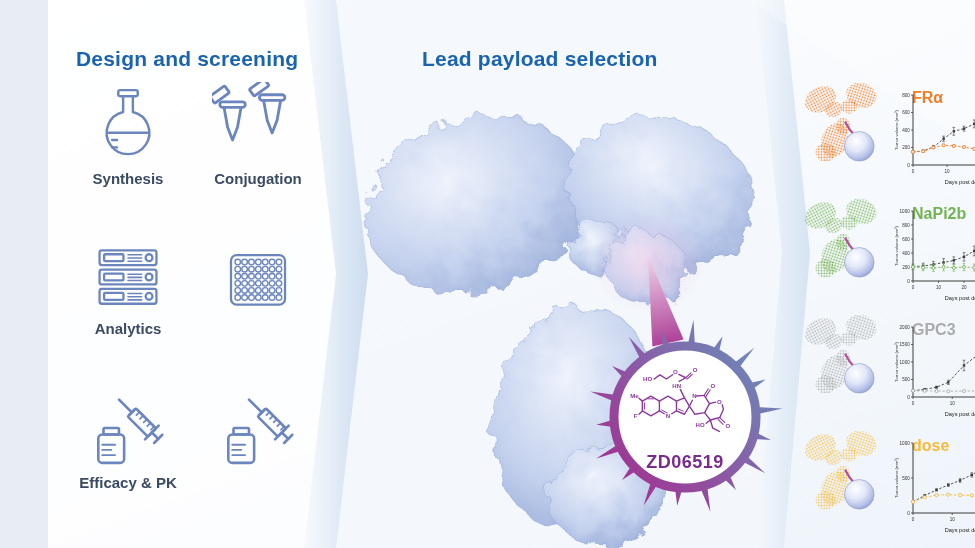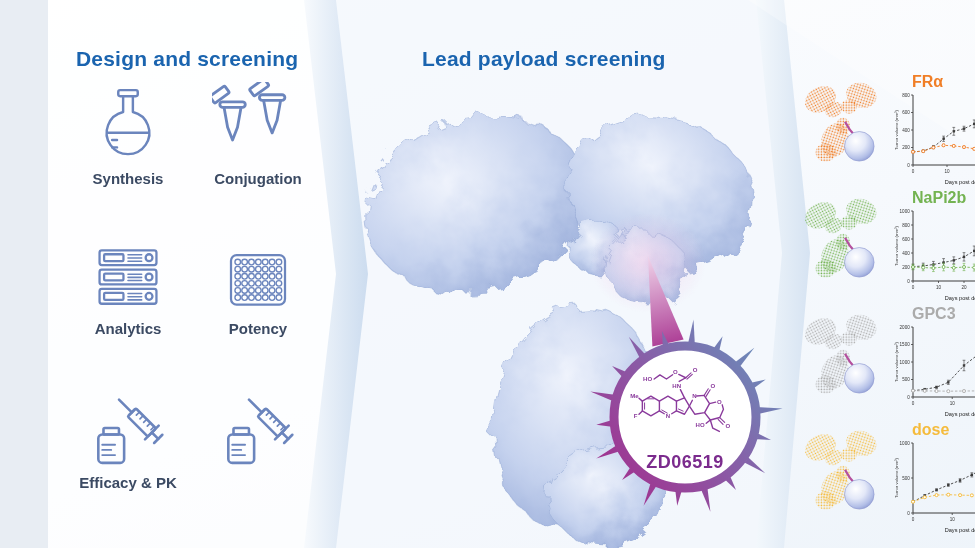--- a/index.html
+++ b/index.html
@@ -22,21 +22,21 @@
   .cell figcaption{margin-top:6px;font-size:15px;font-weight:bold;color:var(--label);white-space:nowrap;}
   .licon path,.licon rect,.licon circle,.licon line,.licon polyline{
     stroke:var(--icon);stroke-width:2;fill:none;stroke-linecap:round;stroke-linejoin:round;}
   .abmain{position:absolute;left:300px;top:98px;}
   .medallion{position:absolute;left:527px;top:307px;}
   .mol path,.mol line{stroke:var(--mol);stroke-width:1.7;fill:none;stroke-linecap:round;stroke-linejoin:round;}
   .mol text{fill:var(--mol);font-size:7.4px;font-weight:bold;font-family:"Liberation Sans",sans-serif;text-anchor:middle;}
   .zdname{fill:var(--zd);font-size:18px;font-weight:bold;text-anchor:middle;letter-spacing:.5px;}
   .adc-row{position:absolute;left:750px;width:226px;height:116px;}
   .adc-row .ab{position:absolute;left:0;top:6px;}
-  .adc-row .tname{position:absolute;left:114px;top:0;font-size:16px;font-weight:bold;white-space:nowrap;text-align:center;}
+  .adc-row .tname{position:absolute;left:114px;top:16px;font-size:16px;font-weight:bold;white-space:nowrap;text-align:center;}
   .adc-row .chart{position:absolute;left:92px;top:14px;}
 </style>
 </head>
 <body>
 
 <div class="canvas">
 
   <svg class="bg" width="975" height="548">
     <defs>
       <linearGradient id="bandG1" x1="0" y1="0" x2="1" y2="0">
@@ -184,21 +184,20 @@
           <circle cx="44.5" cy="37.4" r="2.5" style="stroke-width:1.2"></circle>
           <circle cx="44.5" cy="43.7" r="2.5" style="stroke-width:1.2"></circle>
           <circle cx="50.599999999999994" cy="12.2" r="2.5" style="stroke-width:1.2"></circle>
           <circle cx="50.599999999999994" cy="18.5" r="2.5" style="stroke-width:1.2"></circle>
           <circle cx="50.599999999999994" cy="24.799999999999997" r="2.5" style="stroke-width:1.2"></circle>
           <circle cx="50.599999999999994" cy="31.099999999999998" r="2.5" style="stroke-width:1.2"></circle>
           <circle cx="50.599999999999994" cy="37.4" r="2.5" style="stroke-width:1.2"></circle>
           <circle cx="50.599999999999994" cy="43.7" r="2.5" style="stroke-width:1.2"></circle>
         </g>
     </svg>
-    <figcaption>Potency</figcaption>
   </figure>
 
   <figure class="cell" style="left:15px;top:388px">
     <svg class="licon" width="86" height="80" viewBox="0 0 64 62">
       <rect x="13" y="31" width="12" height="5" rx="1"></rect>
       <rect x="9" y="36" width="20" height="22" rx="3"></rect>
       <path d="M12 44 h10 M12 48 h7 M12 52 h10" style="stroke-width:1.4"></path>
       <g transform="translate(12,-4) rotate(45 30 30)">
         <path d="M6 30 H20"></path>
         <path d="M20 27 V33"></path>
@@ -222,21 +221,21 @@
         <path d="M20 27 V33"></path>
         <rect x="20" y="25.5" width="22" height="9" rx="1"></rect>
         <path d="M24 25.5 V29 M28 25.5 V29 M32 25.5 V29 M36 25.5 V29 M40 25.5 V29" style="stroke-width:1.3"></path>
         <path d="M42 22.5 V37.5"></path>
         <path d="M42 30 H49"></path>
         <path d="M49 25.5 V34.5"></path>
       </g>
     </svg>
   </figure>
 
-  <h2 class="title" id="title-payload">Lead payload screening</h2>
+  <h2 class="title" id="title-payload">Lead payload selection</h2>
 
   <svg class="abmain" width="410" height="450" viewBox="0 0 410 450">
     <defs>
       <linearGradient id="ptrG" gradientUnits="userSpaceOnUse" x1="300" y1="160" x2="322" y2="246">
         <stop offset="0" stop-color="#efd3e9"></stop>
           <stop offset="1" stop-color="#ad3f96"></stop>
       </linearGradient>
     </defs>
     <g filter="url(#bumpy)" stroke="#8ea4d2" stroke-opacity="0.5">
       <ellipse cx="128" cy="106" rx="112" ry="86" transform="rotate(-16 128 106)" fill="url(#abG)"></ellipse>

